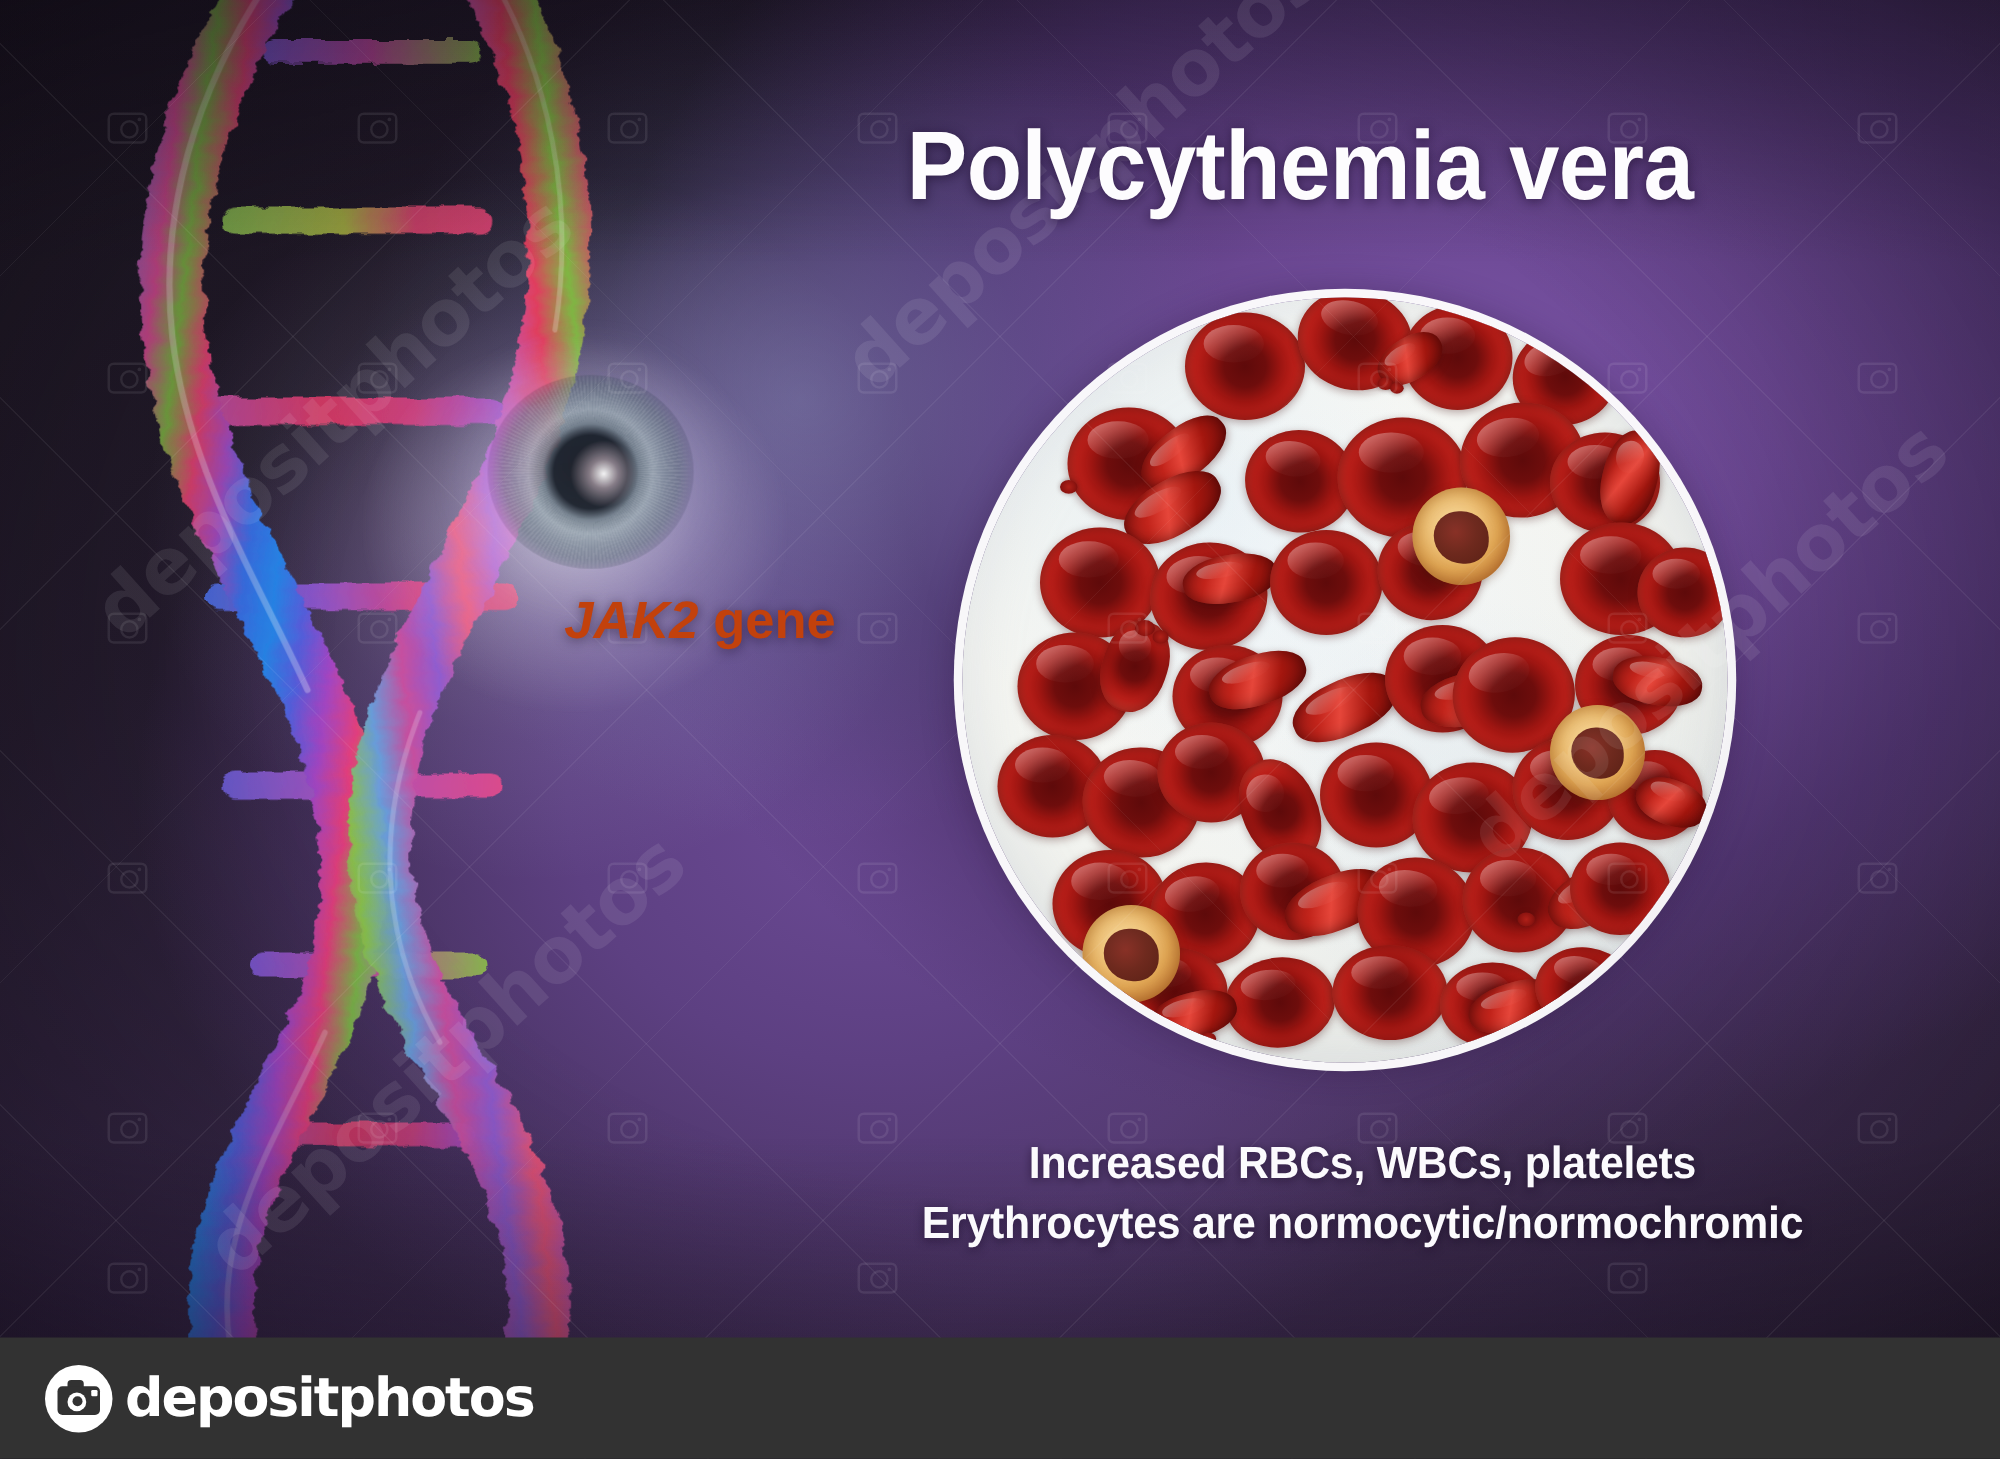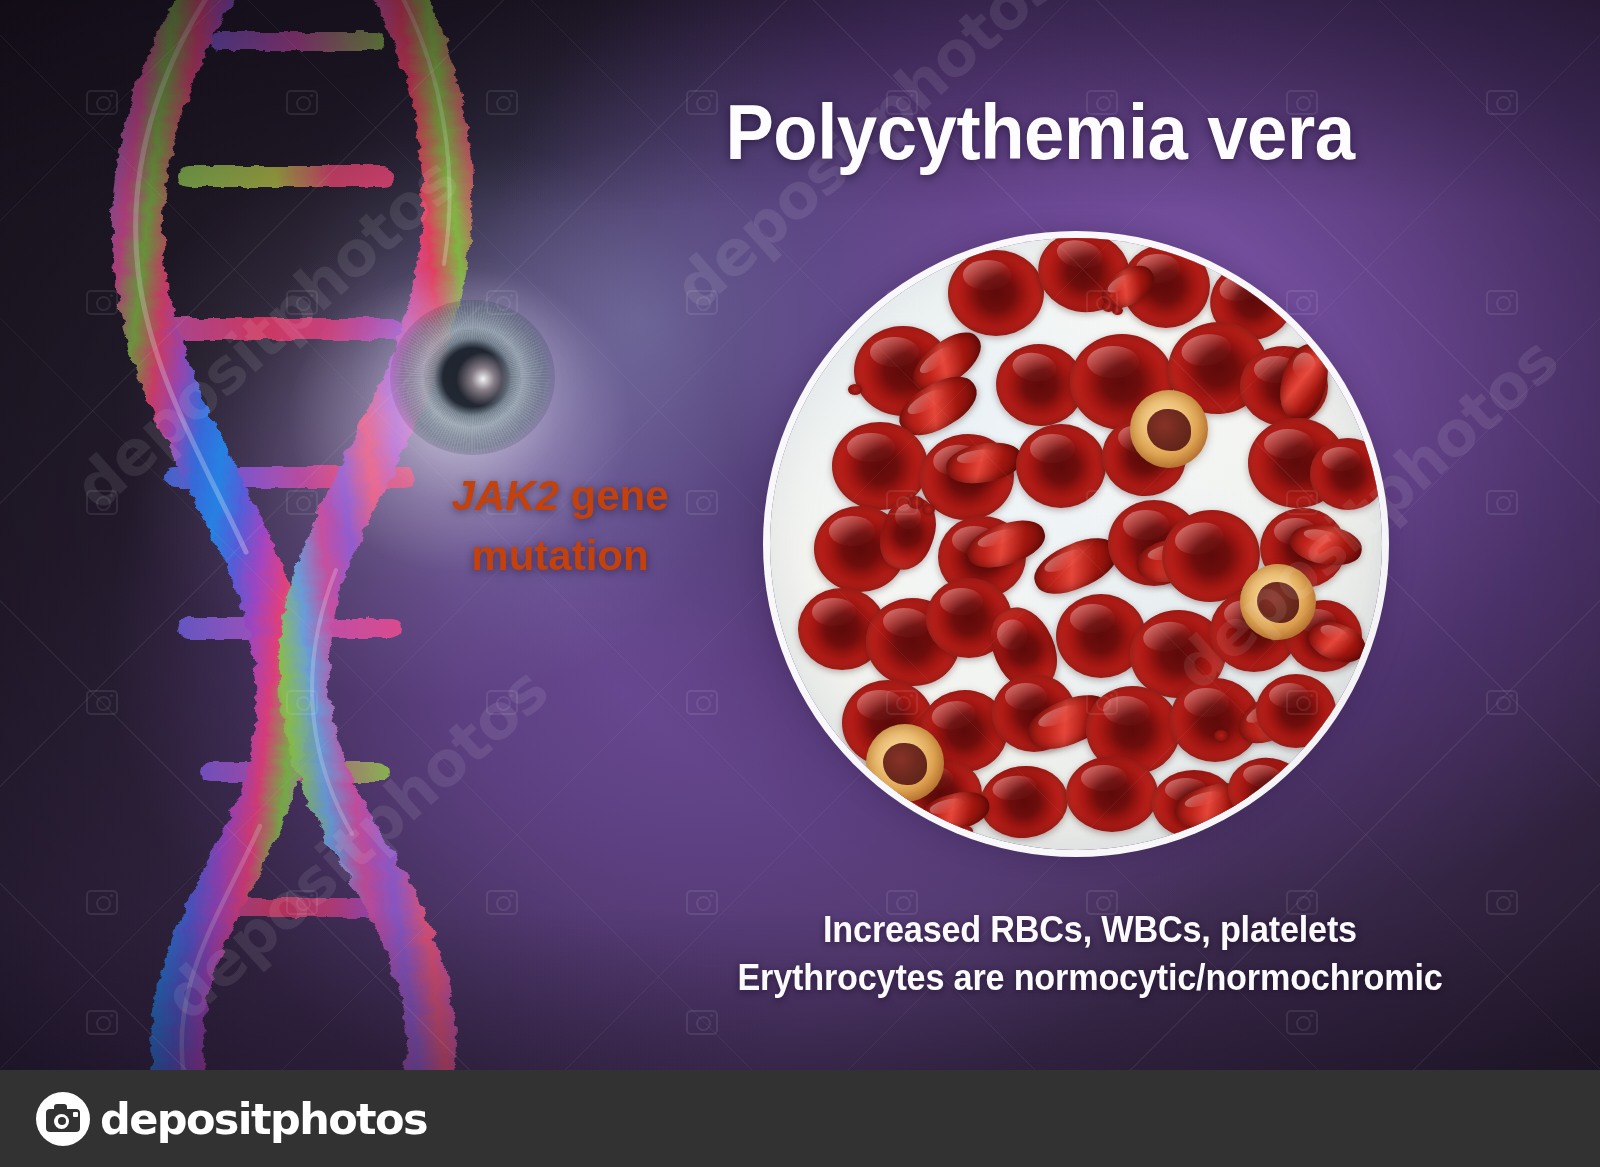--- a/index.html
+++ b/index.html
@@ -572,21 +572,20 @@
     <div class="wm-word" style="left:60px; top:470px;">depositphotos</div>
     <div class="wm-word" style="left:660px; top:270px;">depositphotos</div>
     <div class="wm-word" style="left:1160px;top:650px;">depositphotos</div>
     <div class="wm-word" style="left:150px; top:980px;">depositphotos</div>
   </div>
 
   <div class="title">Polycythemia vera</div>
 
   <div class="jak2-label">
     <span class="ital">JAK2</span><span> gene</span><br>
-    <span>mutation</span>
   </div>
 
   <div class="caption">
     <div>Increased RBCs, WBCs, platelets</div>
     <div>Erythrocytes are normocytic/normochromic</div>
   </div>
 
   <div class="footer">
     <div class="logo">
       <div class="logo-mark">

